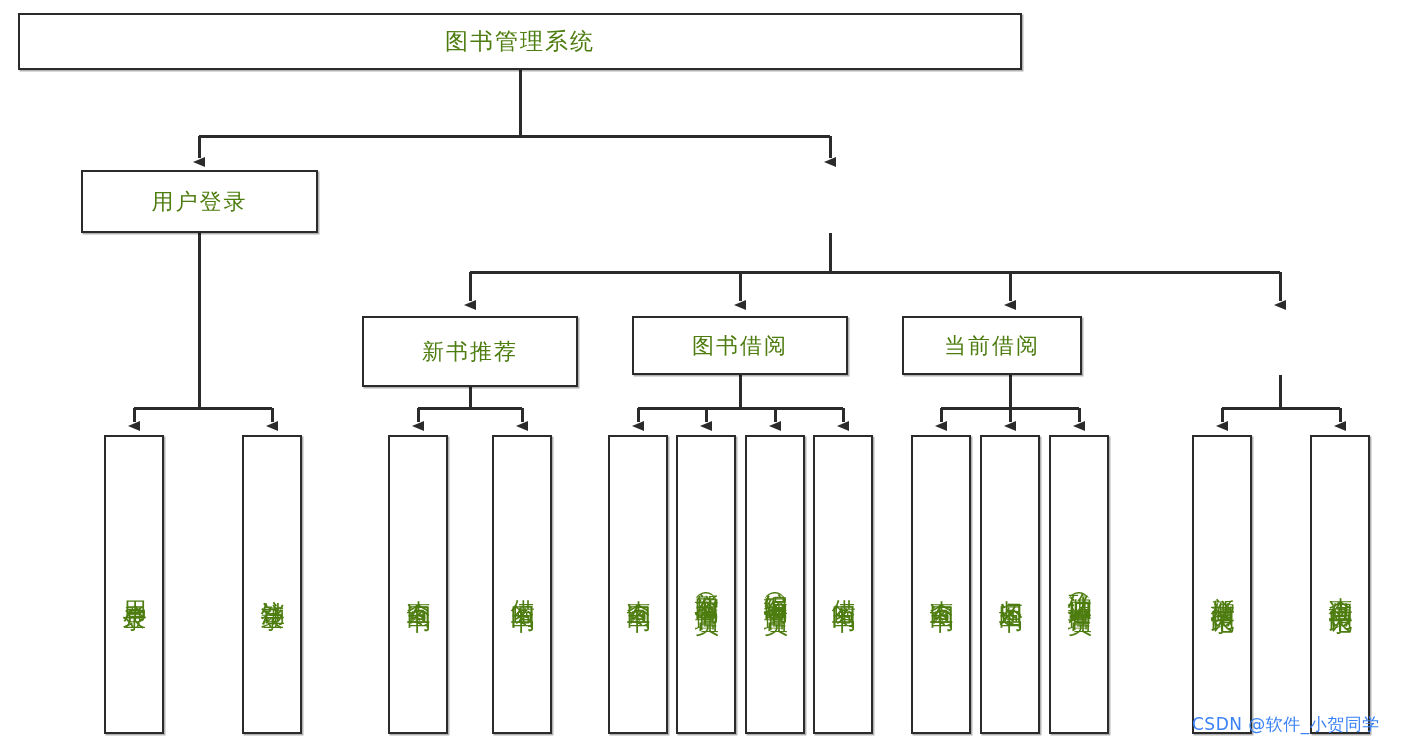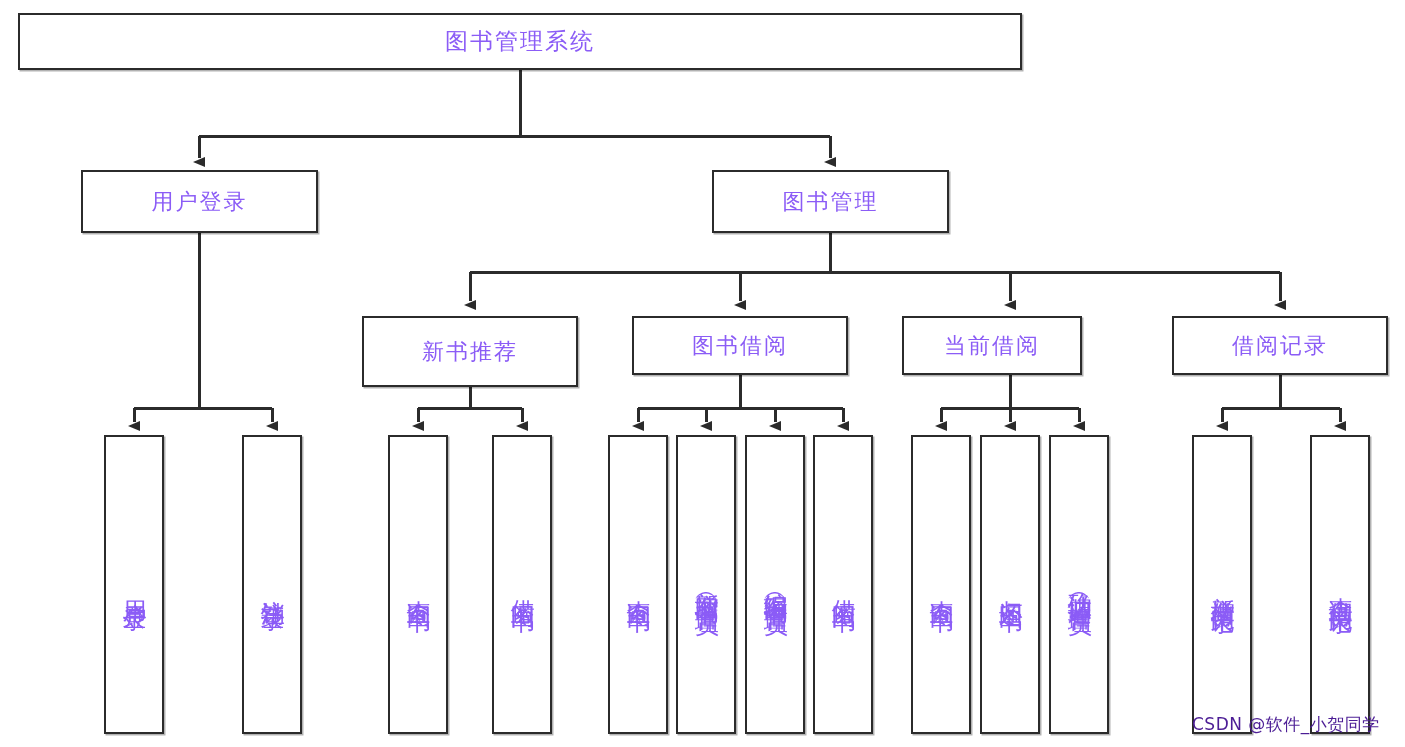--- a/index.html
+++ b/index.html
@@ -16,21 +16,21 @@
 
   .node{
     position:absolute;
     box-sizing:border-box;
     background:#ffffff;
     border:2px solid #2b2b2b;
     box-shadow:1.5px 1.5px 0 rgba(0,0,0,0.30);
     display:flex;
     align-items:center;
     justify-content:center;
-    color:#8b5cf6;
+    color:#4d7c0f;
   }
   .node .lbl{
     display:block;
     text-align:center;
     line-height:1.18;
     letter-spacing:1px;
     white-space:pre-wrap;
   }
 
   
@@ -46,21 +46,21 @@
     line-height:1.06;
     letter-spacing:3px;
     max-height:285px;
   }
   .node.v.tall .lbl{max-height:290px;font-size:24px;}
 
   .watermark{
     position:absolute;
     left:1192px;top:713px;
     font-size:17px;
-    color:#4c1d95;
+    color:#3b82f6;
     letter-spacing:0.5px;
     white-space:nowrap;
     font-family:"DejaVu Sans","Liberation Sans",sans-serif;
   }
 </style>
 </head>
 <body>
 
 <div id="canvas">
 
@@ -116,39 +116,33 @@
   </svg>
 
   <div class="node h" id="root" style="left:18px;top:13px;width:1004px;height:57px;">
     <span class="lbl">图书管理系统</span>
   </div>
 
   <div class="node h" style="left:81px;top:170px;width:237px;height:63px;">
     <span class="lbl">用户登录</span>
   </div>
 
-  <div class="node h" style="left:712px;top:170px;width:237px;height:63px;">
-    <span class="lbl">图书管理</span>
-  </div>
 
   <div class="node h" style="left:362px;top:316px;width:216px;height:71px;">
     <span class="lbl">新书推荐</span>
   </div>
 
   <div class="node h" style="left:632px;top:316px;width:216px;height:59px;">
     <span class="lbl">图书借阅</span>
   </div>
 
   <div class="node h" style="left:902px;top:316px;width:180px;height:59px;">
     <span class="lbl">当前借阅</span>
   </div>
 
-  <div class="node h" style="left:1172px;top:316px;width:216px;height:59px;">
-    <span class="lbl">借阅记录</span>
-  </div>
 
   <div class="node v" style="left:104px;top:435px;width:60px;height:299px;">
     <span class="lbl">用户登录</span>
   </div>
   <div class="node v" style="left:242px;top:435px;width:60px;height:299px;">
     <span class="lbl">注销登录</span>
   </div>
 
   <div class="node v" style="left:388px;top:435px;width:60px;height:299px;">
     <span class="lbl">查询图书</span>

